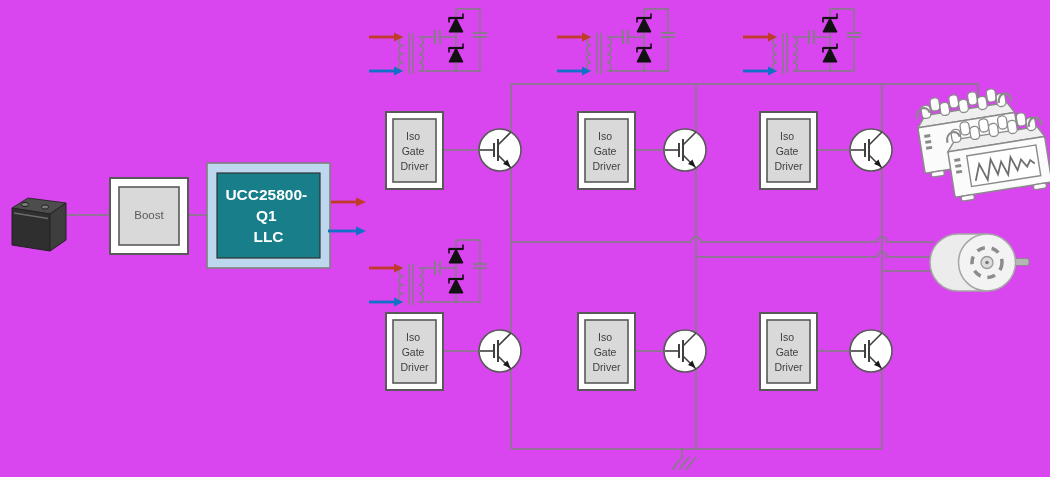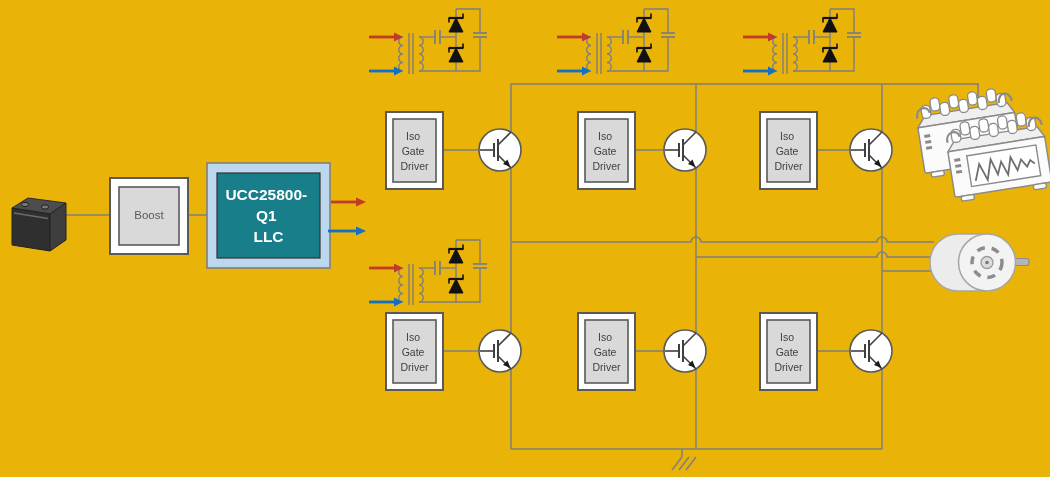--- a/index.html
+++ b/index.html
@@ -1,19 +1,19 @@
 <!DOCTYPE html>
 <html><head>
 <meta charset="utf-8">
 <style>
   html,body{margin:0;padding:0;background:#ffffff;}
   .stage{
     position:relative;
     width:1050px;height:477px;
-    background:#eab308;
+    background:#d946ef;
     overflow:hidden;
     font-family:"Liberation Sans", sans-serif;
   }
   svg text{font-family:"Liberation Sans", sans-serif;}
   .iso-label{fill:#3f3f3f;font-size:10.5px;}
   .boost-label{fill:#595959;font-size:11.5px;}
   .llc-label{fill:#ffffff;font-size:15.5px;font-weight:bold;}
 </style>
 </head>
 <body>

